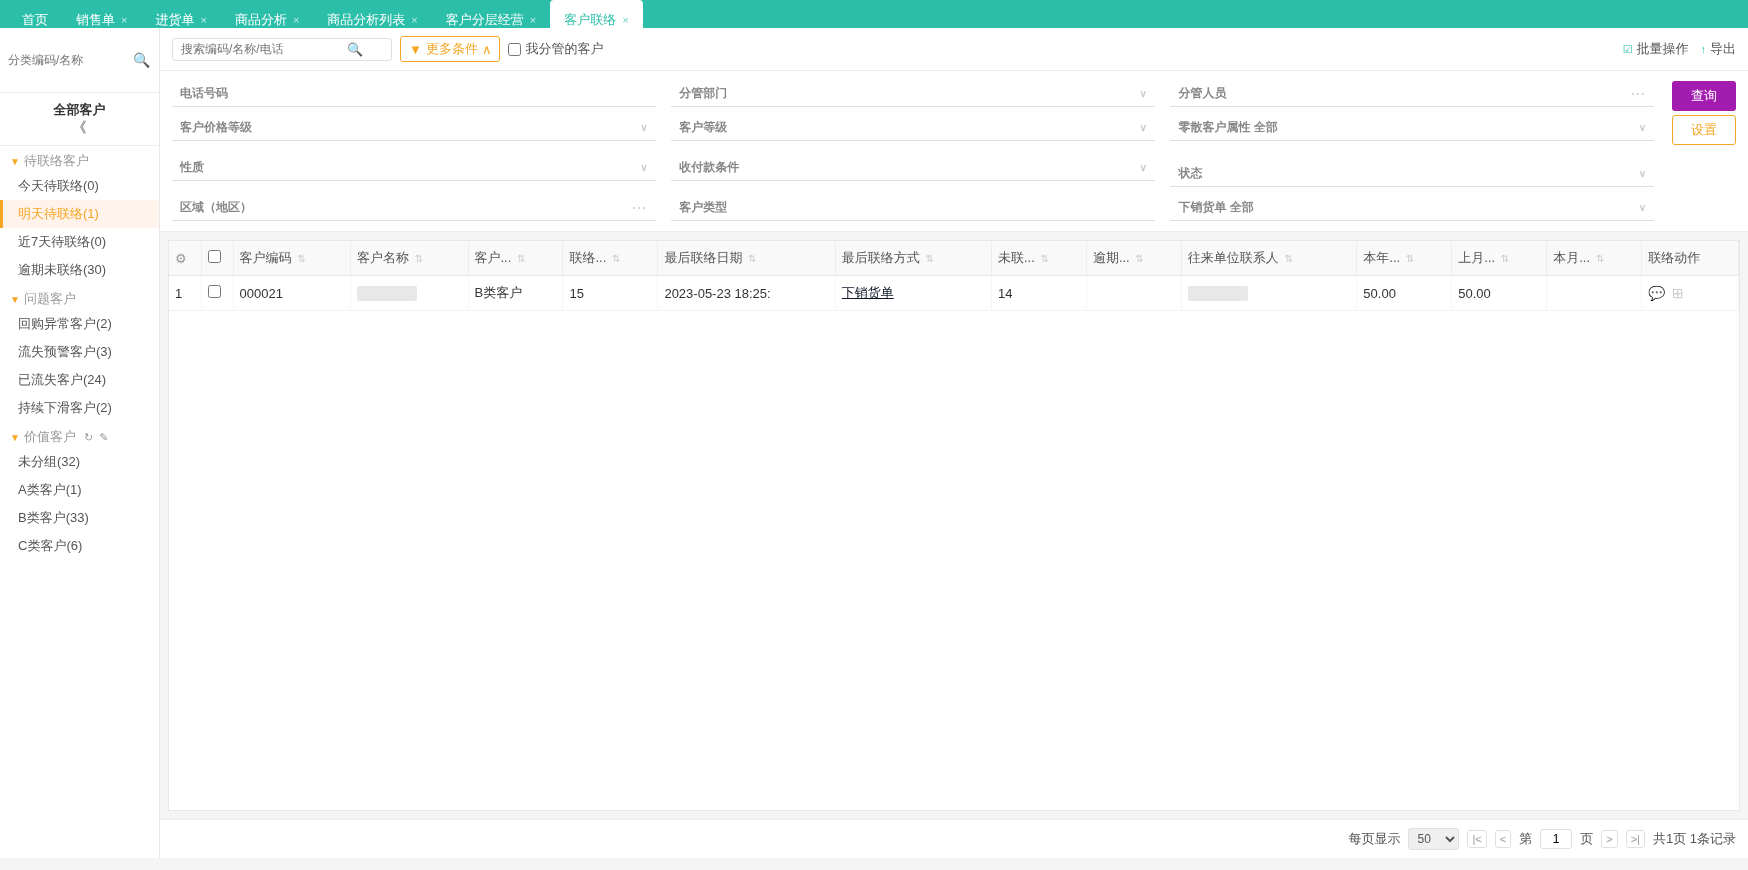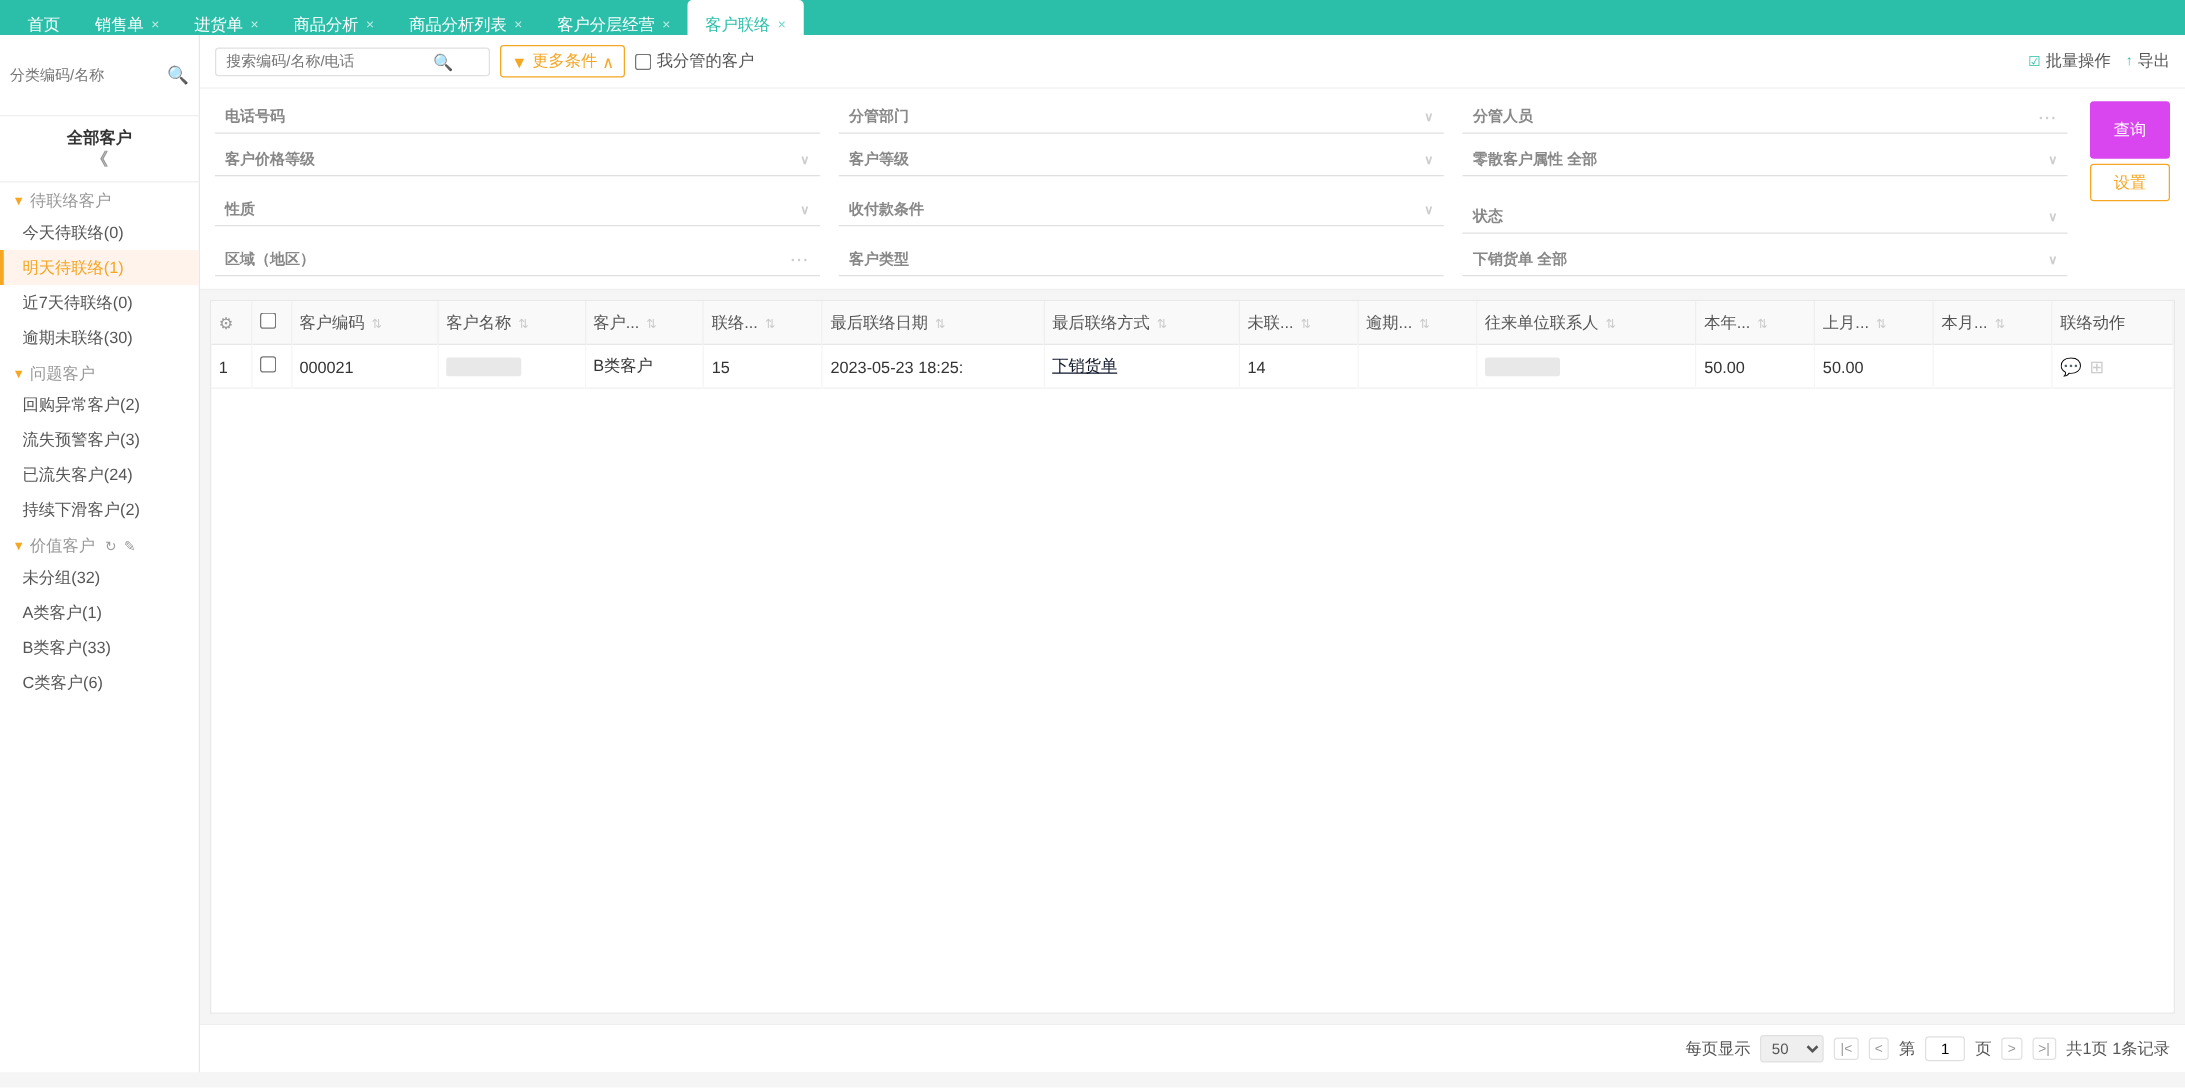--- a/index.html
+++ b/index.html
@@ -214,28 +214,28 @@
       color: #ccc;
       font-size: 10px;
     }
     .filter-cell .dots {
       margin-left: auto;
       color: #ccc;
       font-size: 12px;
       letter-spacing: 1px;
     }
     .query-btn {
-      background: #d946ef;
+      background: #a21caf;
       color: #fff;
       border: none;
       border-radius: 3px;
       padding: 5px 18px;
       cursor: pointer;
       font-size: 13px;
-      height: 46px;
+      height: 30px;
     }
     .set-btn {
       background: #fff;
       color: #f5a623;
       border: 1px solid #f5a623;
       border-radius: 3px;
       padding: 5px 18px;
       cursor: pointer;
       font-size: 13px;
       height: 30px;

